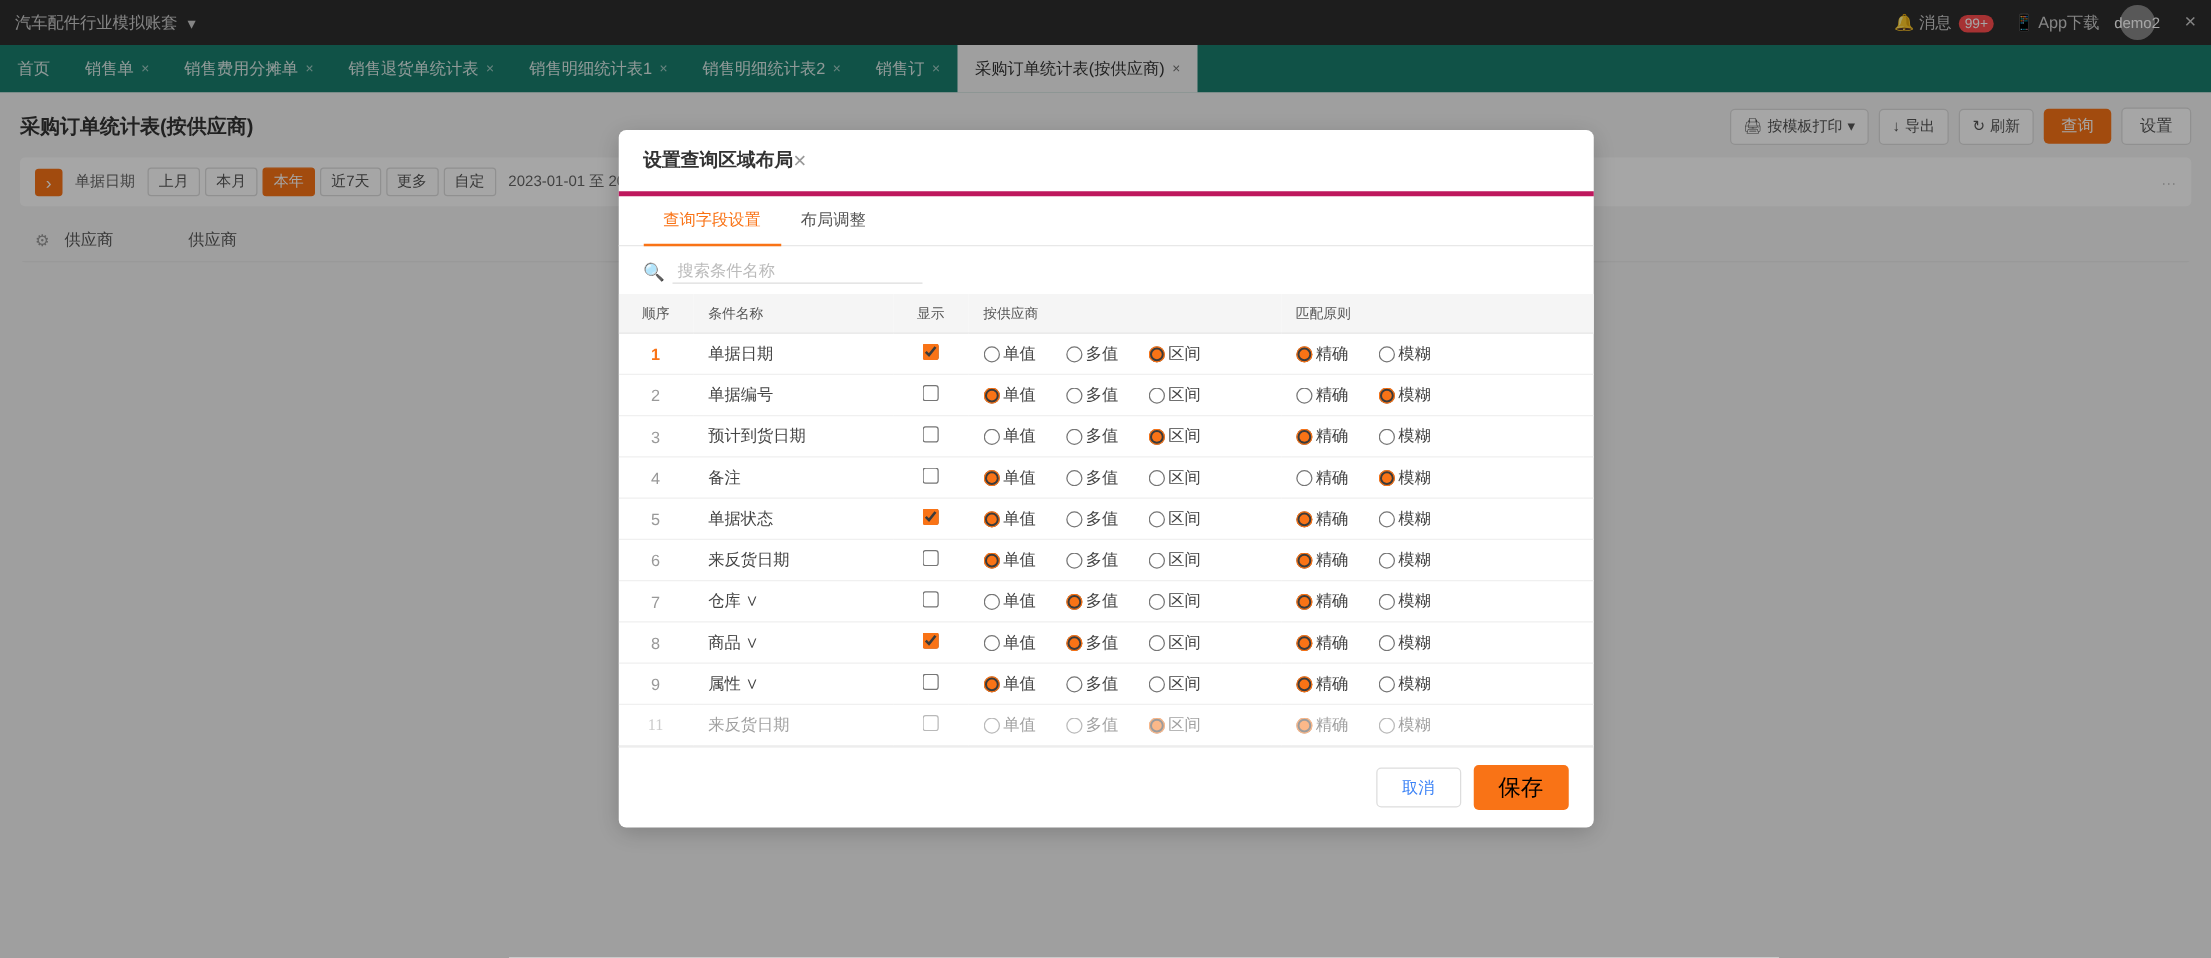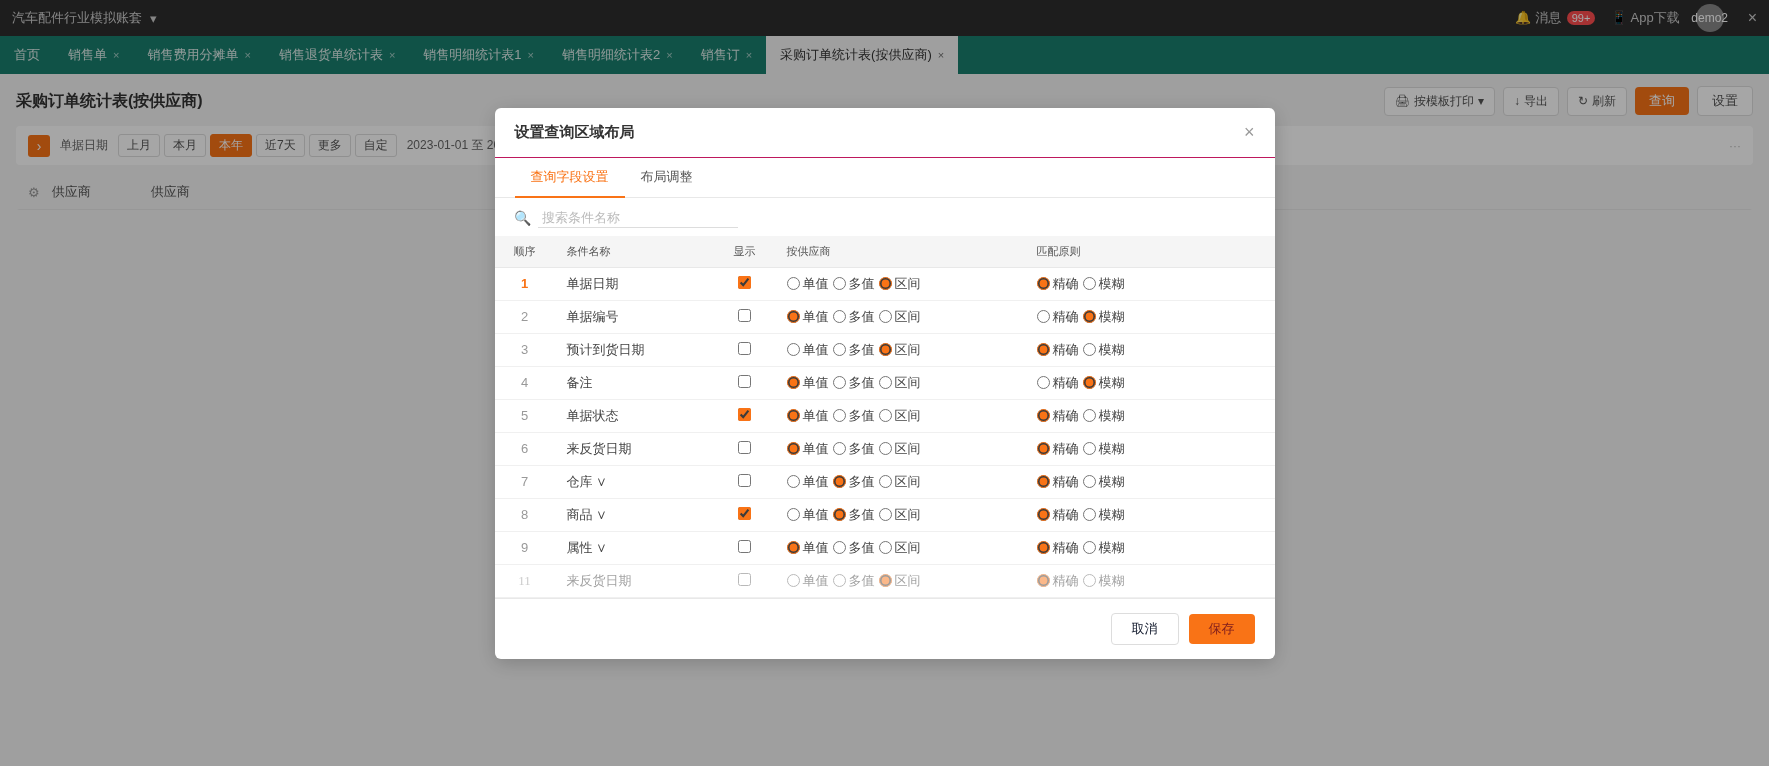--- a/index.html
+++ b/index.html
@@ -106,23 +106,23 @@
     .modal {
       background: #fff;
       border-radius: 6px;
       width: 780px;
       max-height: 680px;
       display: flex;
       flex-direction: column;
       box-shadow: 0 4px 20px rgba(0,0,0,0.2);
     }
     .modal-header {
-      display: flex; align-items: center; justify-content: space-between;
+      display: flex; align-items: center; 
       padding: 14px 20px;
-      border-bottom: 1px solid #be185d;
+      border-bottom: 4px solid #be185d;
       font-size: 15px; font-weight: bold; color: #333;
     }
     .modal-close { cursor: pointer; color: #999; font-size: 18px; border: none; background: none; }
 
     
     .modal-tabs {
       display: flex; gap: 0;
       padding: 0 20px;
       border-bottom: 1px solid #e8e8e8;
     }
@@ -152,31 +152,31 @@
       font-size: 11px; color: #555; font-weight: normal;
       text-align: left; border-bottom: 1px solid #e8e8e8;
       white-space: nowrap;
     }
     .modal-table tbody td {
       padding: 7px 12px; border-bottom: 1px solid #f0f0f0;
       font-size: 13px; color: #444;
     }
 
     
-    .radio-group { display: flex; align-items: flex-end; gap: 4px; }
+    .radio-group { display: flex; align-items: flex-end; gap: 24px; }
     .radio-item { display: flex; align-items: center; gap: 3px; cursor: pointer; white-space: nowrap; }
     .radio-item input[type="radio"] { accent-color: #f97316; cursor: pointer; }
 
     
     .modal-footer {
       display: flex; justify-content: flex-end; align-items: center;
       padding: 14px 20px; border-top: 1px solid #e8e8e8; gap: 10px;
     }
-    .btn-cancel { padding: 6px 20px; border: 1px solid #ddd; border-radius: 4px; background: #fff; cursor: pointer; font-size: 13px; color: #0f172a; }
-    .btn-save { padding: 6px 20px; border: none; border-radius: 4px; background: #f97316; color: #7f1d1d; cursor: pointer; font-size: 13px; }
+    .btn-cancel { padding: 6px 20px; border: 1px solid #ddd; border-radius: 4px; background: #fff; cursor: pointer; font-size: 13px; color: #3b82f6; }
+    .btn-save { padding: 6px 20px; border: none; border-radius: 4px; background: #f97316; color: #000000; cursor: pointer; font-size: 18px; }
 
     
     .modal-table::-webkit-scrollbar { width: 6px; }
     .modal-table::-webkit-scrollbar-track { background: #f5f5f5; }
     .modal-table::-webkit-scrollbar-thumb { background: #ccc; border-radius: 3px; }
   </style>
 </head>
 <body>
 
 <div class="top-nav">

